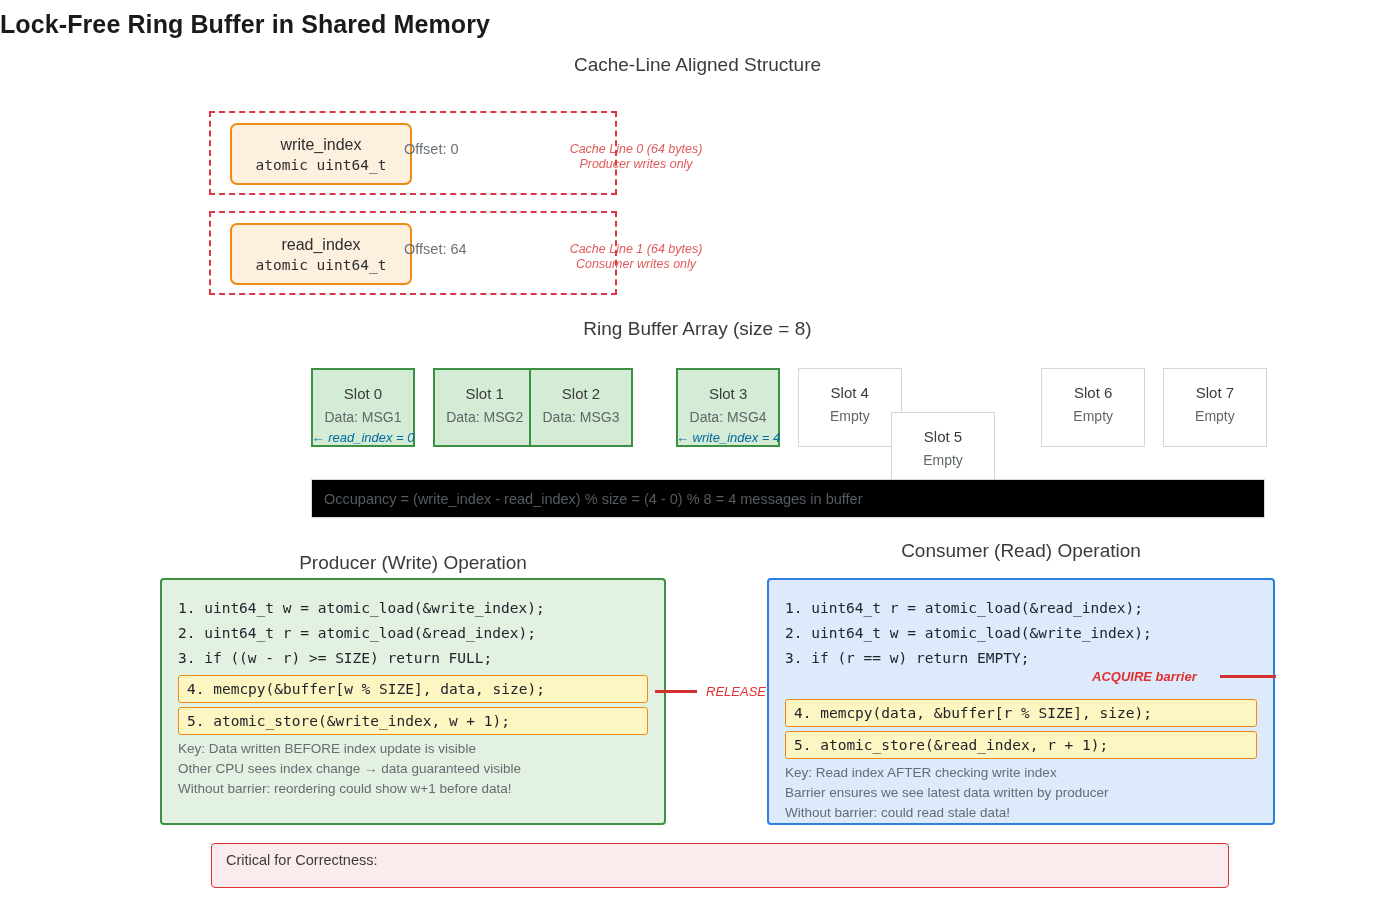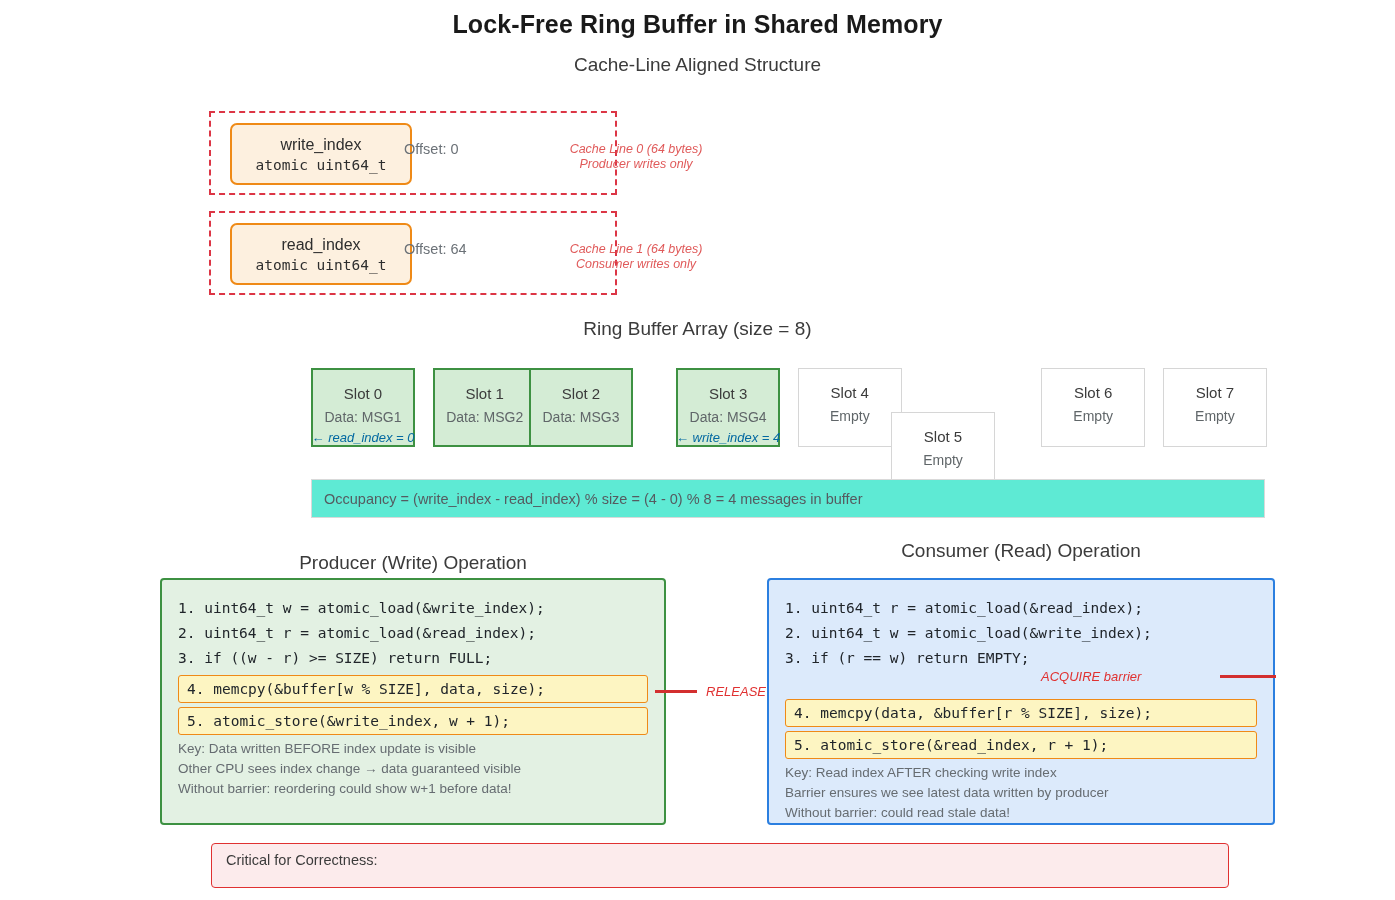--- a/index.html
+++ b/index.html
@@ -4,21 +4,21 @@
 <style>
   html,body{margin:0;padding:0;}
   body{
     width:1395px;height:900px;position:relative;background:#ffffff;
     font-family:"Liberation Sans",sans-serif;color:#333;overflow:hidden;
   }
   .abs{position:absolute;}
 
   
   #title{
-    left:0;top:10px;width:1395px;text-align:center;
+    left:0;top:10px;width:1395px;text-align:left;
     font-size:25px;font-weight:bold;color:#1a1a1a;letter-spacing:.1px;
   }
   #subtitle{
     left:0;top:54px;width:1395px;text-align:center;
     font-size:19px;color:#3b3b3b;font-weight:normal;
   }
   #ring-heading{
     left:0;top:318px;width:1395px;text-align:center;
     font-size:19px;color:#3b3b3b;
   }
@@ -72,21 +72,21 @@
   .slot .sname{font-size:15px;color:#3b3b3b;line-height:20px;}
   .slot .sdata{font-size:14px;color:#606669;line-height:19px;margin-top:4px;}
   .slot .sptr{
     font-size:13px;font-style:italic;color:#0369a1;line-height:17px;
     margin-top:2px;white-space:nowrap;position:relative;
   }
 
   
   #occupancy{
     left:311px;top:479px;width:954px;height:39px;box-sizing:border-box;
-    background:#5eead4;border:1px solid #d9d9d9;
+    background:#000000;border:1px solid #d9d9d9;
     display:flex;align-items:center;padding-left:12px;
     font-size:14.5px;color:#555b60;
   }
 
   
   .panel{
     top:578px;box-sizing:border-box;border-radius:4px;padding:16px 16px 0 16px;
   }
   #producer-panel{left:160px;width:506px;height:247px;background:#e3f1e3;border:2px solid #3d9142;}
   #consumer-panel{left:767px;width:508px;height:247px;background:#dceafb;border:2px solid #2b7fe0;}
@@ -103,21 +103,21 @@
   }
   .note{
     font-size:13.5px;color:#666c71;line-height:20px;white-space:pre;
   }
   .notes{margin-top:3px;}
   #consumer-panel .notes{margin-top:2px;}
 
   .barrier-label{
     font-size:13px;font-style:italic;color:#e03131;white-space:nowrap;
   }
-  #acquire-label{left:1041px;top:669px;}
+  #acquire-label{left:1092px;top:669px;font-weight:bold;}
   #release-label{left:706px;top:684px;}
   .barrier-line{background:#d32f2f;height:3px;}
   #acquire-line{left:1220px;top:675px;width:56px;}
   #release-line{left:655px;top:690px;width:42px;}
 
   
   #critical{
     left:211px;top:843px;width:1018px;height:45px;box-sizing:border-box;
     background:#fcebec;border:1.5px solid #e03131;border-radius:4px;
     padding:6px 14px;

